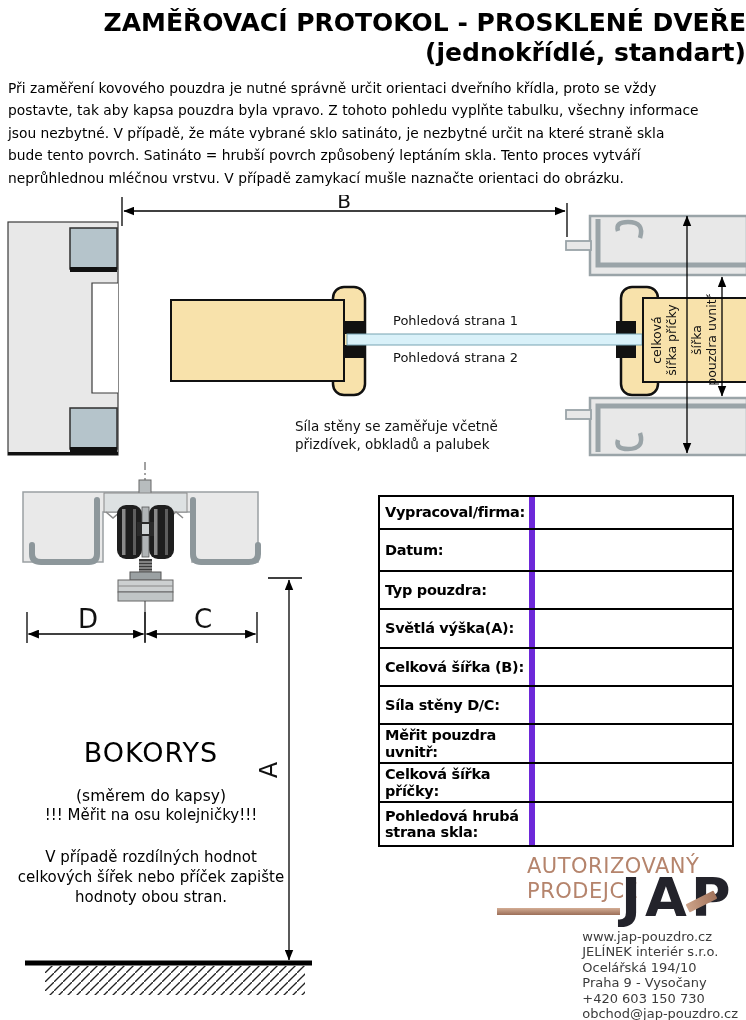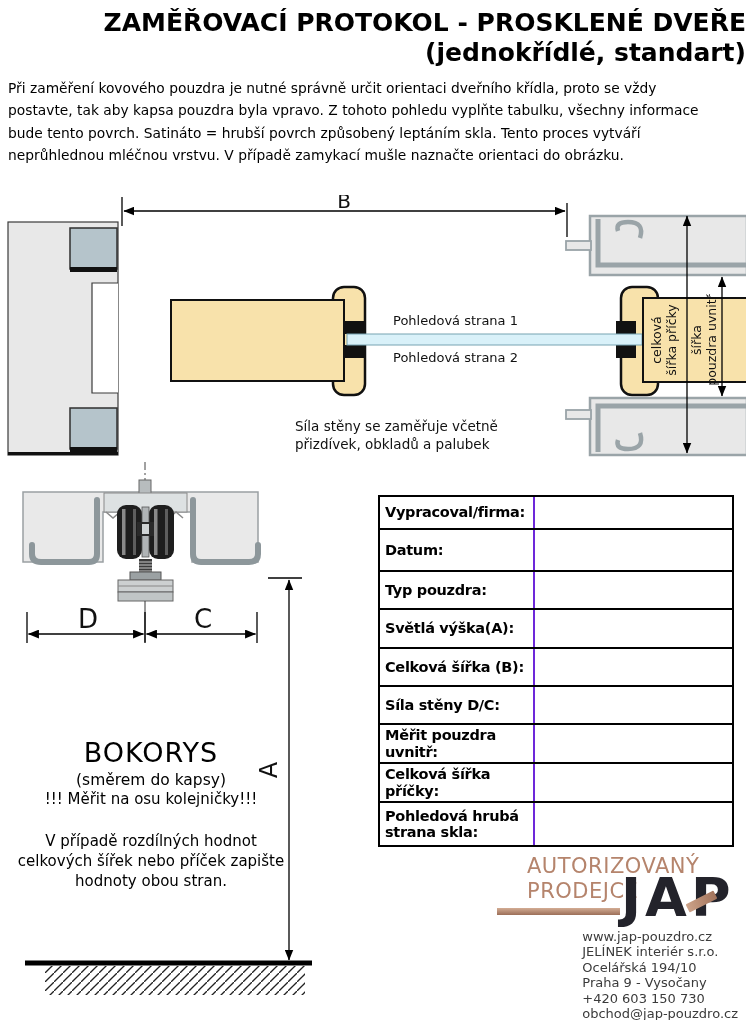--- a/index.html
+++ b/index.html
@@ -21,34 +21,34 @@
 
   
   .svg-top  { left:0; top:195px; }
   .svg-side { left:0; top:460px; }
   svg text { font-family:"DejaVu Sans", sans-serif; fill:#111; }
   .dim { stroke:#000; stroke-width:1.3px; fill:none; }
 
   
   .bokorys-block { left:8px; top:737px; width:286px; text-align:center; }
   .bokorys-heading { font-size:27px; line-height:31px; letter-spacing:1px; }
-  .bokorys-sub1 { font-size:15.5px; line-height:19px; margin-top:3px; }
+  .bokorys-sub1 { font-size:15.5px; line-height:19px; margin-top:19px; }
   .bokorys-sub2 { font-size:15px; line-height:19px; }
   .bokorys-note { margin-top:22px; font-size:15px; line-height:20px; }
 
   
   .ftable { left:378px; top:495px; width:356px; border:2px solid #000; background:#fff; }
   .frow { display:flex; border-top:2px solid #000; }
   .frow:first-child { border-top:none; }
   .frow:nth-child(1){height:31px} .frow:nth-child(2){height:42px}
   .frow:nth-child(3){height:38px} .frow:nth-child(4){height:39px}
   .frow:nth-child(5){height:38px} .frow:nth-child(6){height:38px}
   .frow:nth-child(7){height:39px} .frow:nth-child(8){height:39px}
   .frow:nth-child(9){height:44px}
-  .flabel { width:155px; border-right:2px solid #6d28d9; display:flex; flex-direction:column;
+  .flabel { width:155px; border-right:6px solid #6d28d9; display:flex; flex-direction:column;
     justify-content:center; padding:1px 2px 1px 5px; font-weight:bold;
     font-size:14.5px; letter-spacing:-0.3px; line-height:16.5px; white-space:nowrap; overflow:hidden; }
   .fvalue { flex:1; background:#fff; }
 
   
   .footer-block { left:480px; top:850px; width:266px; height:170px; }
   .auth-text { position:absolute; left:17px; top:4px; font-weight:normal; font-size:21px;
     line-height:25px; letter-spacing:0.5px; color:#b5846c;margin-left:30px; }
   .copper-bar { position:absolute; left:17px; top:58px; width:123px; height:7px;
     background:linear-gradient(to bottom,#d3ac94,#9c6f58); }
@@ -65,20 +65,21 @@
 <div class="page">
 
   <div class="abs title-block">
     <div>ZAMĚŘOVACÍ PROTOKOL - PROSKLENÉ DVEŘE</div>
     <div>(jednokřídlé, standart)</div>
   </div>
 
   <div class="abs intro-block">
     <div>Při zaměření kovového pouzdra je nutné správně určit orientaci dveřního křídla, proto se vždy</div>
     <div>postavte, tak aby kapsa pouzdra byla vpravo. Z tohoto pohledu vyplňte tabulku, všechny informace</div>
+    <div>jsou nezbytné. V případě, že máte vybrané sklo satináto, je nezbytné určit na které straně skla</div>
     <div>bude tento povrch. Satináto = hrubší povrch způsobený leptáním skla. Tento proces vytváří</div>
     <div>neprůhlednou mléčnou vrstvu. V případě zamykací mušle naznačte orientaci do obrázku.</div>
   </div>
 
   <svg class="abs svg-top" width="746" height="272" viewBox="0 0 746 272">
     <defs>
       <marker id="ah" viewBox="0 0 10 8" refX="9.5" refY="4" markerWidth="11" markerHeight="9" orient="auto-start-reverse" markerUnits="userSpaceOnUse">
         <path d="M0,0 L10,4 L0,8 Z" fill="#000"></path>
       </marker>
     </defs>

